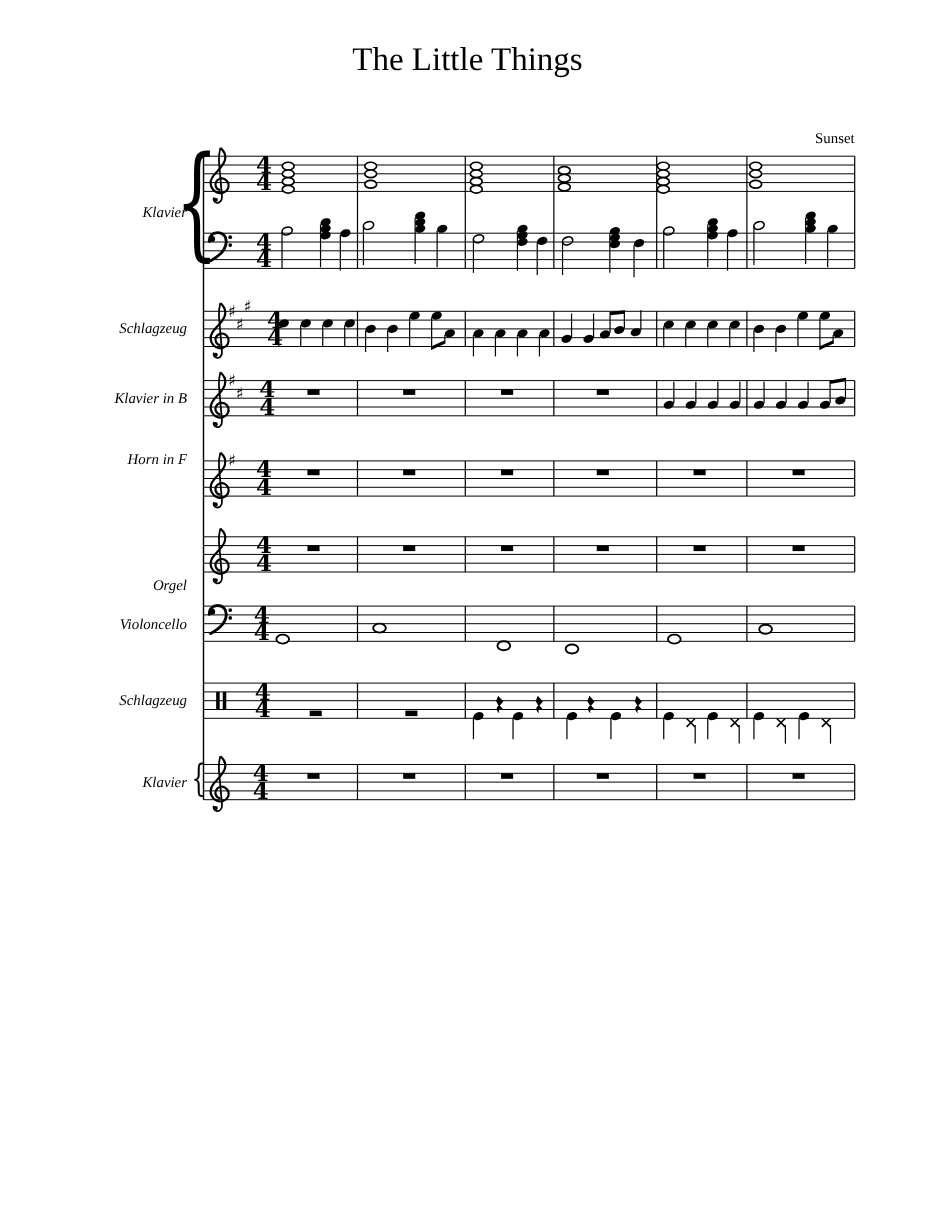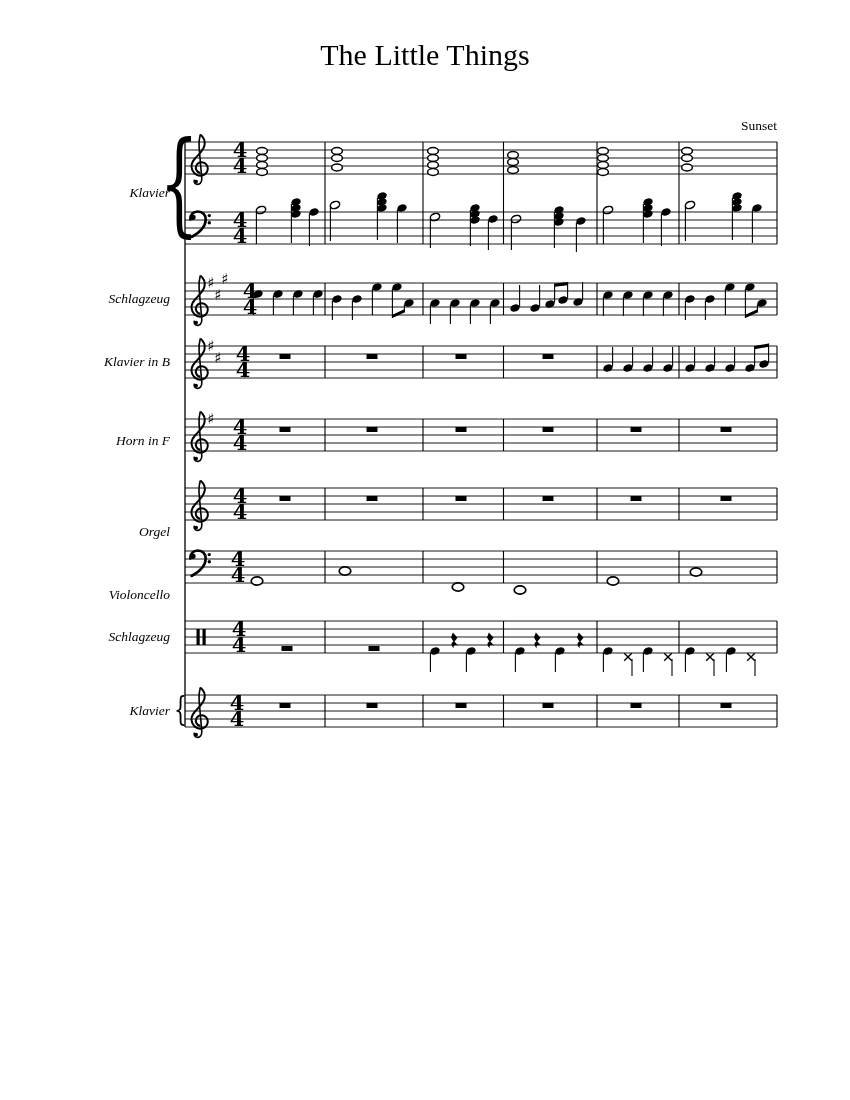--- a/index.html
+++ b/index.html
@@ -417,18 +417,18 @@
       </g>
       <line x1="185" y1="142" x2="185" y2="727" stroke="#000000" stroke-width="1.3"></line>
     </svg>
 
   <div class="title">The Little Things</div>
   <div class="composer">Sunset</div>
 
   <div class="inst-label" style="top:185px">Klavier</div>
   <div class="inst-label" style="top:291px">Schlagzeug</div>
   <div class="inst-label" style="top:354px">Klavier in B</div>
-  <div class="inst-label" style="top:433px">Horn in F</div>
+  <div class="inst-label" style="top:410px">Horn in F</div>
   <div class="inst-label" style="top:524px">Orgel</div>
-  <div class="inst-label" style="top:587px">Violoncello</div>
+  <div class="inst-label" style="top:560px">Violoncello</div>
   <div class="inst-label" style="top:629px">Schlagzeug</div>
   <div class="inst-label" style="top:703px">Klavier</div>
 </div>
 
 </body></html>

